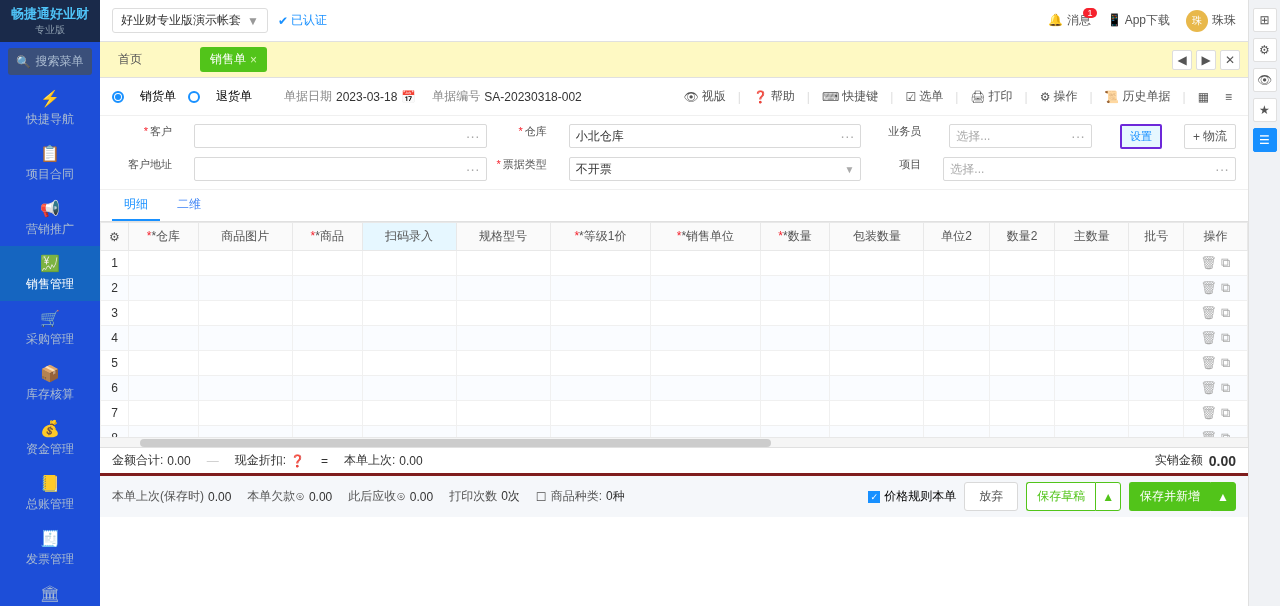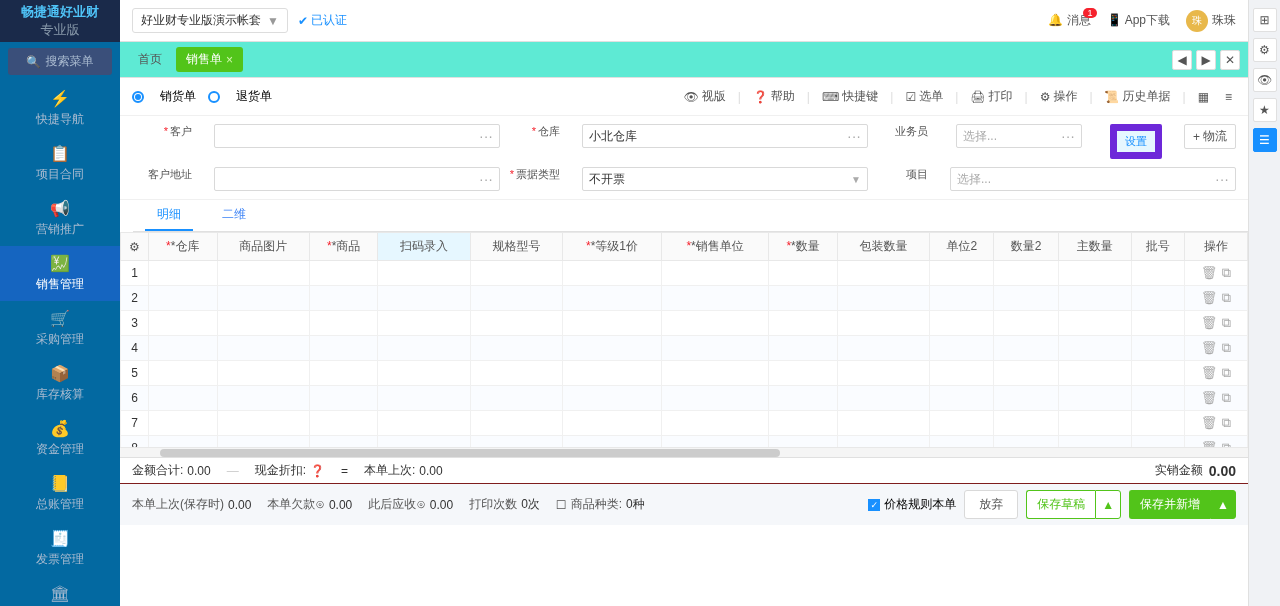--- a/index.html
+++ b/index.html
@@ -1,22 +1,22 @@
 <!DOCTYPE html>
 <html><head>
   <meta charset="utf-8">
   <style>
     * { box-sizing: border-box; margin: 0; padding: 0; font-family: 'Microsoft YaHei', SimHei, sans-serif; font-size: 12px; }
     body { width: 1280px; height: 606px; overflow: hidden; background: #f0f2f5; display: flex; }
 
     
-    .sidebar { width: 120px; background: #0369a1; height: 606px; display: flex; flex-direction: column; flex-shrink: 0; }
+    .sidebar { width: 100px; background: #1d4ed8; height: 606px; display: flex; flex-direction: column; flex-shrink: 0; }
     .sidebar-logo { background: #1a2a4a; padding: 8px 0; text-align: center; color: #a0b8d0; font-size: 10px; height: 42px; display: flex; align-items: center; justify-content: center; flex-direction: column; }
     .sidebar-logo .logo-text { color: #4fc3f7; font-size: 13px; font-weight: bold; }
-    .sidebar-logo .logo-sub { color: #8899aa; font-size: 13px; }
+    .sidebar-logo .logo-sub { color: #8899aa; font-size: 10px; }
     .sidebar-search { padding: 6px 8px; }
     .sidebar-search-btn { background: #3a4f7a; color: #aabbd0; border: none; width: 100%; padding: 5px 0; border-radius: 3px; cursor: pointer; font-size: 11px; display: flex; align-items: center; justify-content: center; gap: 4px; }
     .sidebar-item { display: flex; flex-direction: column; align-items: center; padding: 8px 0; color: #aabbd0; cursor: pointer; font-size: 11px; gap: 3px; }
     .sidebar-item.active { background: #1565c0; color: #fff; }
     .sidebar-item .icon { font-size: 16px; }
 
     
     .main { flex: 1; display: flex; flex-direction: column; height: 606px; overflow: hidden; }
 
     
@@ -24,23 +24,23 @@
     .topbar-company { display: flex; align-items: center; gap: 6px; font-size: 12px; color: #333; border: 1px solid #ddd; padding: 3px 8px; border-radius: 3px; }
     .topbar-company .arrow { color: #999; }
     .topbar-certified { color: #1890ff; font-size: 11px; display: flex; align-items: center; gap: 3px; }
     .topbar-right { margin-left: auto; display: flex; align-items: center; gap: 16px; color: #555; font-size: 11px; }
     .topbar-right .notif { position: relative; }
     .topbar-right .badge { position: absolute; top: -4px; right: -6px; background: #f5222d; color: #fff; border-radius: 8px; font-size: 9px; padding: 0 3px; min-width: 14px; text-align: center; }
     .topbar-right .user { display: flex; align-items: center; gap: 4px; }
     .topbar-right .avatar { width: 22px; height: 22px; border-radius: 50%; background: #e8b84b; display: flex; align-items: center; justify-content: center; color: #fff; font-size: 10px; }
 
     
-    .tabbar { background: #5eead4; height: 36px; display: flex; align-items: center; padding: 0 8px; border-bottom: 1px solid #e0e0e0; gap: 4px; }
+    .tabbar { background: #fef9c3; height: 36px; display: flex; align-items: center; padding: 0 8px; border-bottom: 1px solid #e0e0e0; gap: 4px; }
     .tabbar-home { color: #555; padding: 4px 10px; font-size: 12px; cursor: pointer; }
-    .tabbar-tab { background: #52c41a; color: #fff; padding: 4px 10px; border-radius: 3px; font-size: 12px; cursor: pointer; display: flex; align-items: center; gap: 4px; }
+    .tabbar-tab { background: #52c41a; color: #fff; padding: 4px 10px; border-radius: 3px; font-size: 12px; cursor: pointer; display: flex; align-items: center; gap: 4px; margin-left: 44px; }
     .tabbar-tab .close { color: #d4f7b0; cursor: pointer; }
     .tabbar-nav { margin-left: auto; display: flex; gap: 4px; }
     .tabbar-nav-btn { background: #fff; border: 1px solid #ddd; width: 20px; height: 20px; display: flex; align-items: center; justify-content: center; cursor: pointer; border-radius: 2px; color: #555; }
 
     
     .content { flex: 1; background: #fff; overflow: hidden; display: flex; flex-direction: column; }
     .form-header { padding: 8px 12px; border-bottom: 1px solid #f0f0f0; display: flex; align-items: center; gap: 16px; }
     .radio-group { display: flex; gap: 12px; align-items: center; }
     .radio-item { display: flex; align-items: center; gap: 16px; cursor: pointer; }
     .radio-dot { width: 12px; height: 12px; border-radius: 50%; border: 2px solid #1890ff; background: #fff; display: flex; align-items: center; justify-content: center; }
@@ -54,41 +54,41 @@
     .action-btn { display: flex; align-items: center; gap: 3px; color: #555; cursor: pointer; font-size: 11px; padding: 2px 4px; }
     .field-row { display: flex; align-items: flex-start; gap: 22px; padding: 4px 0; }
     .field-label { color: #555; min-width: 60px; text-align: right; font-size: 11px; }
     .field-label.required::before { content: '*'; color: #f5222d; margin-right: 2px; }
     .field-input { border: 1px solid #d9d9d9; border-radius: 2px; height: 24px; padding: 0 6px; flex: 1; font-size: 11px; display: flex; align-items: center; justify-content: space-between; cursor: pointer; min-width: 120px; }
     .field-input .dots { color: #aaa; font-size: 14px; cursor: pointer; }
     .field-input .arrow-down { color: #aaa; font-size: 10px; }
     .field-value { color: #333; }
 
     
-    .detail-tabs { padding: 0 12px; border-bottom: 1px solid #e0e0e0; display: flex; gap: 17px; margin-left: 13px; }
+    .detail-tabs { padding: 0 12px; border-bottom: 1px solid #e0e0e0; display: flex; gap: 5px; }
     .detail-tab { padding: 6px 12px; cursor: pointer; color: #3b82f6; border-bottom: 2px solid transparent; }
     .detail-tab.active { color: #1890ff; border-bottom: 2px solid #1890ff; }
     .data-table { width: 100%; border-collapse: collapse; font-size: 11px; }
     .data-table th { background: #fafafa; border: 1px solid #e8e8e8; padding: 5px 4px; text-align: center; color: #555; white-space: nowrap; font-weight: normal; position: sticky; top: 0; }
     .data-table td { border: 1px solid #f0f0f0; padding: 4px; text-align: center; height: 24px; color: #333; }
     .data-table tr:nth-child(even) td { background: #fafcff; }
     .th-highlight { background: #e6f7ff !important; color: #1890ff; }
     .th-required::before { content: '*'; color: #f5222d; }
     .row-num { color: #999; width: 24px; }
     .settings-icon { width: 28px; }
     .action-icons { display: flex; gap: 4px; justify-content: center; }
     .icon-btn { color: #aaa; cursor: pointer; font-size: 13px; }
 
     
     .bottom-summary { background: #fff; border-top: 1px solid #e0e0e0; padding: 4px 12px; display: flex; align-items: center; gap: 16px; font-size: 11px; color: #333; }
     .summary-item { display: flex; align-items: center; gap: 4px; }
     .summary-sep { color: #ccc; }
 
     
-    .footer-bar { background: #f5f7fa; border-top: 1px solid #7f1d1d; padding: 6px 12px; display: flex; align-items: center; gap: 16px; font-size: 11px; }
+    .footer-bar { background: #f5f7fa; border-top: 3px solid #7f1d1d; padding: 6px 12px; display: flex; align-items: center; gap: 16px; font-size: 11px; }
     .footer-item { display: flex; align-items: center; gap: 4px; color: #555; }
     .footer-item .val { color: #333; font-weight: 500; }
     .footer-right { margin-left: auto; display: flex; gap: 8px; align-items: center; }
     .checkbox-item { display: flex; align-items: center; gap: 4px; }
     .checkbox { width: 12px; height: 12px; border: 1px solid #1890ff; background: #1890ff; display: flex; align-items: center; justify-content: center; }
     .checkbox::after { content: '✓'; color: #fff; font-size: 9px; }
     .btn { padding: 5px 14px; border-radius: 3px; cursor: pointer; font-size: 12px; border: 1px solid; }
     .btn-default { background: #fff; border-color: #d9d9d9; color: #555; }
     .btn-split { display: flex; }
     .btn-split .main-part { padding: 5px 10px; border-radius: 3px 0 0 3px; cursor: pointer; font-size: 12px; border: 1px solid; border-right: none; }
@@ -99,21 +99,21 @@
     
     .right-panel { width: 32px; background: #f0f2f5; border-left: 1px solid #e0e0e0; display: flex; flex-direction: column; align-items: center; padding: 8px 0; gap: 6px; }
     .right-panel-btn { width: 24px; height: 24px; background: #fff; border: 1px solid #e0e0e0; border-radius: 2px; display: flex; align-items: center; justify-content: center; cursor: pointer; color: #555; font-size: 12px; }
     .right-panel-btn.active { background: #1890ff; color: #fff; border-color: #1890ff; }
 
     .scrollbar-area { height: 10px; background: #f5f5f5; border-top: 1px solid #e8e8e8; position: relative; }
     .scrollbar-thumb { position: absolute; left: 0; top: 1px; height: 8px; width: 55%; background: #ccc; border-radius: 4px; left: 40px; }
 
     .table-scroll { overflow-x: hidden; overflow-y: auto; max-height: 215px; }
 
-    .set-btn { background: #e6f7ff; border: 7px solid #6d28d9; color: #1890ff; padding: 3px 8px; border-radius: 2px; cursor: pointer; font-size: 11px; }
+    .set-btn { background: #e6f7ff; border: 2px solid #6d28d9; color: #1890ff; padding: 3px 8px; border-radius: 2px; cursor: pointer; font-size: 11px; }
     .add-btn { background: #fff; border: 1px solid #d9d9d9; color: #555; padding: 3px 8px; border-radius: 2px; cursor: pointer; font-size: 11px; display: flex; align-items: center; gap: 3px; }
     .realamt-label { margin-left: auto; display: flex; align-items: center; gap: 6px; }
     .realamt-value { font-size: 14px; font-weight: bold; color: #333; }
   </style>
 </head>
 <body>
 
 <div class="sidebar">
   <div class="sidebar-logo">
     <div class="logo-text">畅捷通好业财</div>
@@ -218,20 +218,31 @@
     <div class="form-header">
       <div class="radio-group">
         <label class="radio-item">
           <div class="radio-dot checked"></div>
           <span>销货单</span>
         </label>
         <label class="radio-item">
           <div class="radio-dot"></div>
           <span>退货单</span>
         </label>
+      </div>
+      <div class="form-meta">
+        <div class="meta-item">
+          <span class="label">单据日期</span>
+          <span class="value">2023-03-18</span>
+          <span class="icon">📅</span>
+        </div>
+        <div class="meta-item">
+          <span class="label">单据编号</span>
+          <span class="value">SA-20230318-002</span>
+        </div>
       </div>
       <div class="form-actions-right">
         <div class="action-btn">
           <span>👁</span>
           <span>视版</span>
         </div>
         <span style="color:#ddd">|</span>
         <div class="action-btn">
           <span>❓</span>
           <span>帮助</span>

